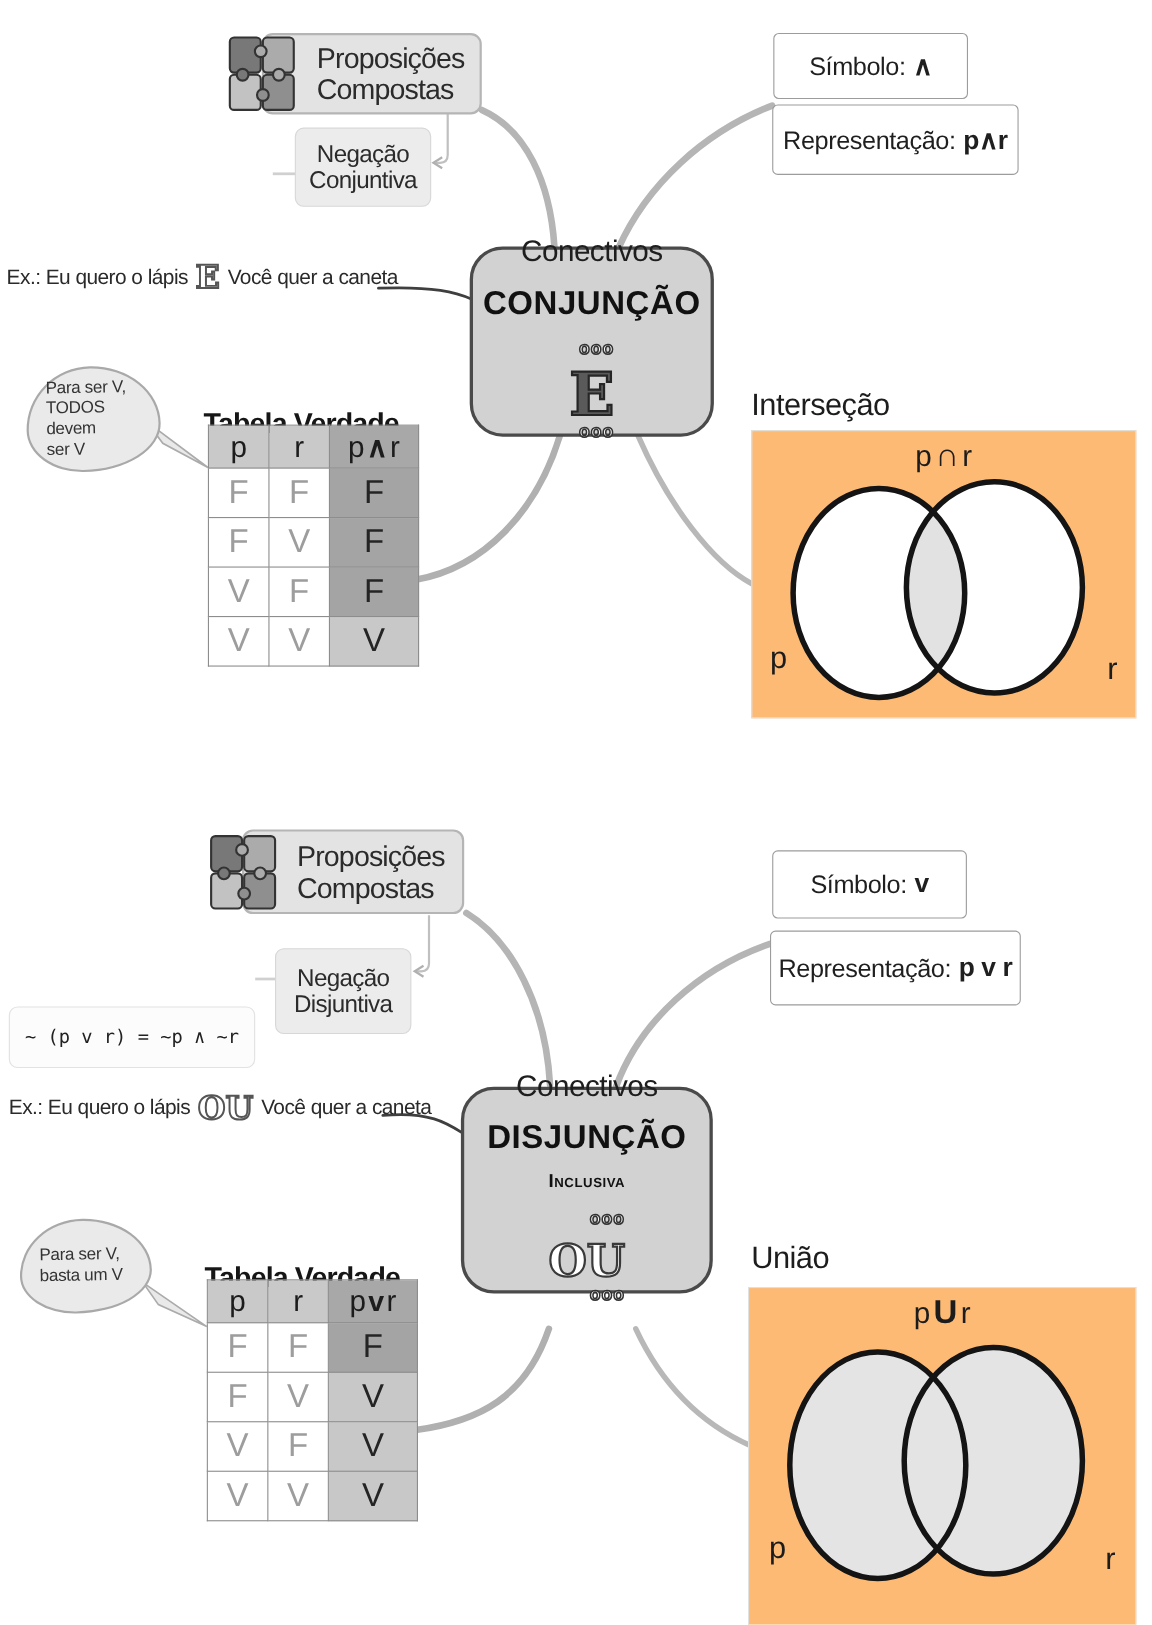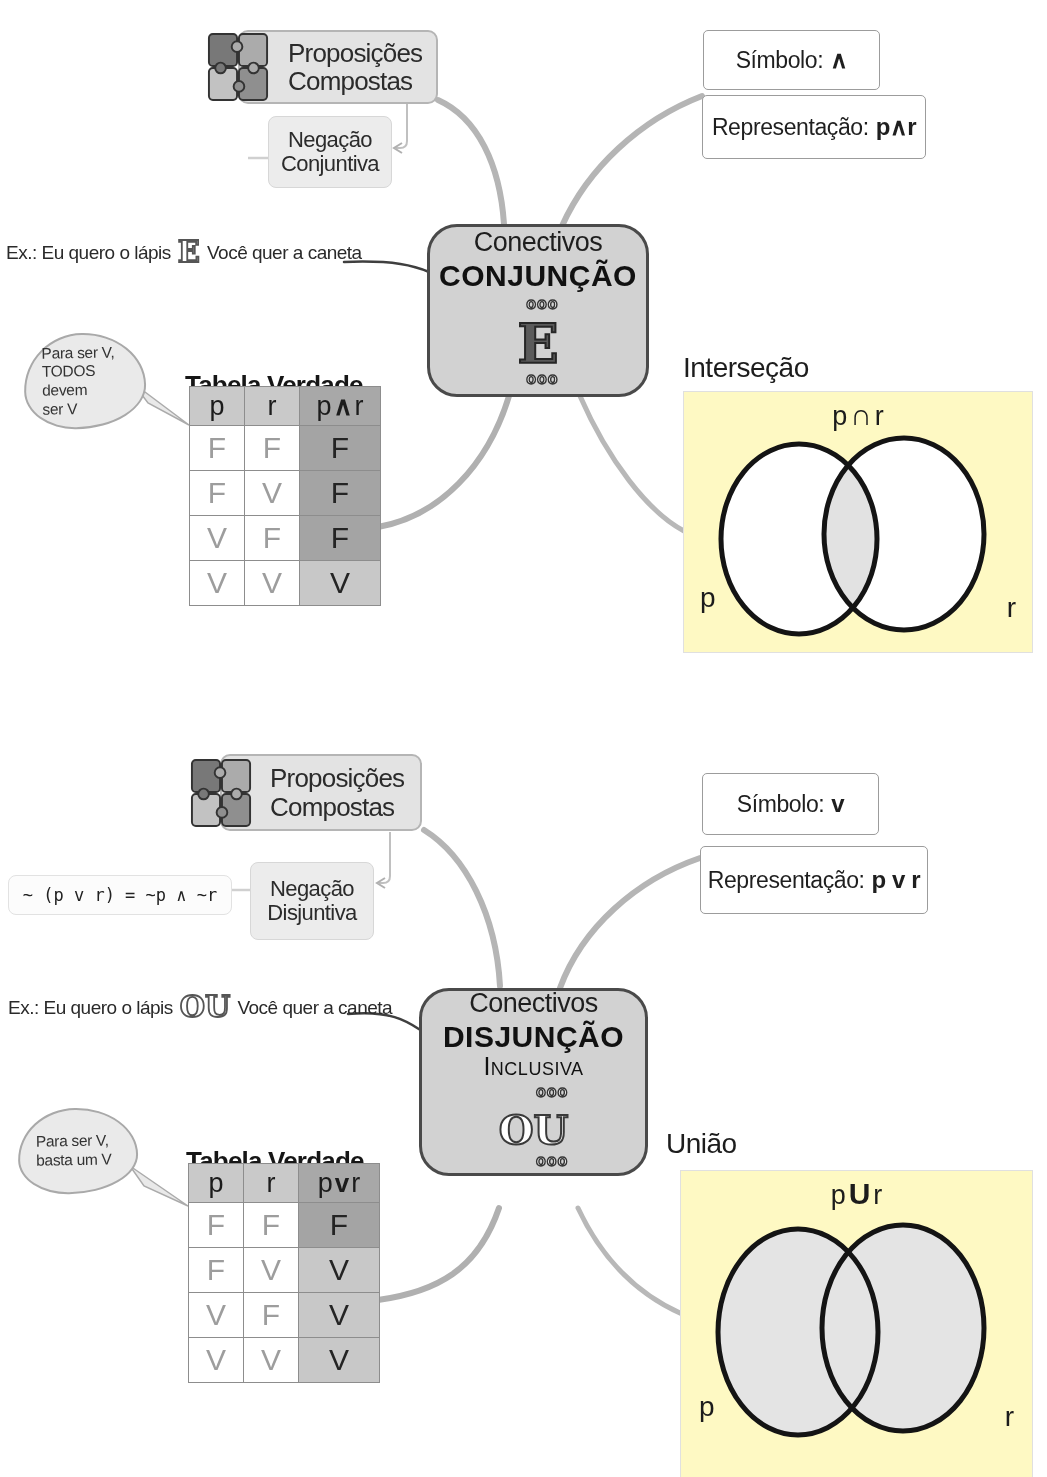--- a/index.html
+++ b/index.html
@@ -20,24 +20,24 @@
                display:flex;align-items:center;justify-content:center;box-sizing:border-box;
                font-family:"DejaVu Sans Mono",monospace;font-size:17px;color:#222;}
   .info-box{background:#fff;border:1.5px solid #9c9c9c;border-radius:5px;
             display:flex;align-items:center;justify-content:center;gap:7px;box-sizing:border-box;
             font-size:23px;letter-spacing:-0.4px;color:#1f1f1f;}
   .info-box b{font-size:24px;}
 
   
   .node{background:#d2d2d2;border:3px solid #4a4a4a;border-radius:30px;
         display:flex;flex-direction:column;align-items:center;justify-content:center;
-        box-sizing:border-box;gap:1px;}
+        box-sizing:border-box;gap:15px;}
   .node-title{font-size:27px;font-weight:500;color:#1e1e1e;letter-spacing:-0.5px;}
   .node-name{font-size:30px;font-weight:800;color:#111;letter-spacing:0.5px;}
-  .node-sub{font-size:25px;font-weight:400;color:#111;font-variant:small-caps;letter-spacing:0.5px;margin-top:-3px;}
+  .node-sub{font-size:17px;font-weight:700;color:#111;font-variant:small-caps;letter-spacing:0.5px;margin-top:-3px;}
   .node-sub:empty{display:none;}
   .node-bigrow{display:flex;align-items:flex-end;gap:3px;margin-top:2px;flex-direction:column;}
   .node-dots{font-size:16px;font-weight:700;letter-spacing:1px;line-height:1;
              color:#fff;-webkit-text-stroke:1.4px #333;margin-bottom:7px;}
   .node-big{font-family:"DejaVu Serif",serif;font-weight:800;font-size:54px;line-height:0.85;
             color:#5a5a5a;-webkit-text-stroke:2px #262626;}
   .node-big.ou{font-size:40px;color:#fff;-webkit-text-stroke:2px #3a3a3a;line-height:1;}
 
   
   .example{display:flex;align-items:center;gap:7px;white-space:nowrap;}
@@ -63,21 +63,21 @@
   .truth-table th{width:54px;height:38px;font-weight:500;font-size:27px;background:#c9c9c9;color:#1c1c1c;}
   .truth-table th.h-result{width:80px;background:#a8a8a8;}
   .truth-table th.h-result .op{font-weight:800;font-size:26px;padding:0 2px;}
   .truth-table td{height:44px;font-size:30px;}
   .truth-table td.c-in{background:#fff;color:#9d9d9d;font-weight:400;}
   .truth-table td.cell-result{font-weight:500;color:#242424;}
   .truth-table td.cell-result.res-f{background:#a4a4a4;}
   .truth-table td.cell-result.res-v{background:#c8c8c8;}
 
   
-  .venn-box{background:#fef9c3;border:1.5px solid #e0e0e0;box-sizing:border-box;}
+  .venn-box{background:#fdba74;border:1.5px solid #e0e0e0;box-sizing:border-box;}
   .venn-label{position:absolute;left:0;right:0;top:6px;text-align:center;font-size:27px;color:#1c1c1c;}
   .venn-label .op{font-weight:800;font-size:30px;padding:0 3px;}
   .venn-set{position:absolute;font-size:28px;color:#1c1c1c;}
 
   .puzzle{z-index:3;}
 </style>
 </head>
 <body>
 
 <div id="canvas">
@@ -230,21 +230,21 @@
   <div class="abs prop-box" style="left:220px;top:754px;width:202px;height:77px">
     <span class="ln">Proposições</span>
     <span class="ln">Compostas</span>
   </div>
 
   <div class="abs neg-box" style="left:250px;top:862px;width:124px;height:78px">
     <span class="ln">Negação</span>
     <span class="ln">Disjuntiva</span>
   </div>
 
-  <div class="abs formula-box" style="left:8px;top:875px;width:224px;height:40px">~ (p v r) = ~p ∧ ~r</div>
+  <div class="abs formula-box" style="left:8px;top:915px;width:224px;height:56px">~ (p v r) = ~p ∧ ~r</div>
 
   <div class="abs example" style="left:8px;top:993px">
     <span class="ex-text">Ex.: Eu quero o lápis</span>
     <span class="ex-conn">OU</span>
     <span class="ex-text">Você quer a caneta</span>
   </div>
 
   <div class="abs node" style="left:419px;top:988px;width:229px;height:188px">
     <span class="node-title">Conectivos</span>
     <span class="node-name">DISJUNÇÃO</span>
@@ -299,21 +299,21 @@
           <td class="cell-result res-v">V</td>
         </tr>
       <tr>
           <td class="c-in">V</td>
           <td class="c-in">V</td>
           <td class="cell-result res-v">V</td>
         </tr>
     </tbody>
   </table>
 
-  <div class="abs venn-title" style="left:666px;top:1128px">União</div>
+  <div class="abs venn-title" style="left:683px;top:1128px">União</div>
 
   <div class="abs venn-box" style="left:680px;top:1170px;width:353px;height:320px">
     <svg width="350" height="281" viewBox="0 0 350 281">
       <ellipse cx="117" cy="161" rx="80" ry="103" fill="#e4e4e4"></ellipse>
       <ellipse cx="222" cy="157" rx="81" ry="103" fill="#e4e4e4"></ellipse>
       <ellipse cx="117" cy="161" rx="80" ry="103" fill="none" stroke="#141414" stroke-width="5"></ellipse>
       <ellipse cx="222" cy="157" rx="81" ry="103" fill="none" stroke="#141414" stroke-width="5"></ellipse>
     </svg>
     <div class="venn-label"><span>p</span><span class="op">U</span><span>r</span></div>
     <div class="venn-set" style="left:18px;top:220px">p</div>

